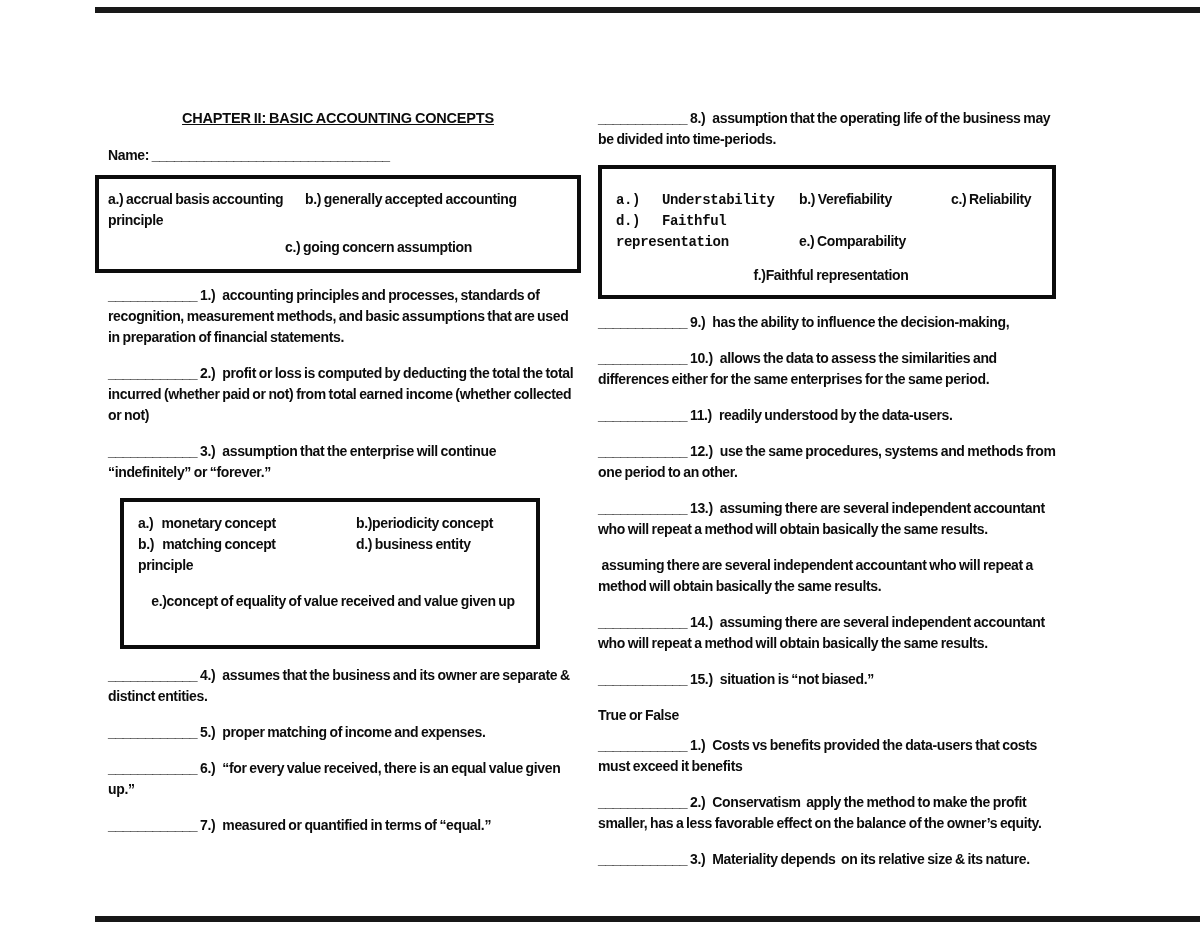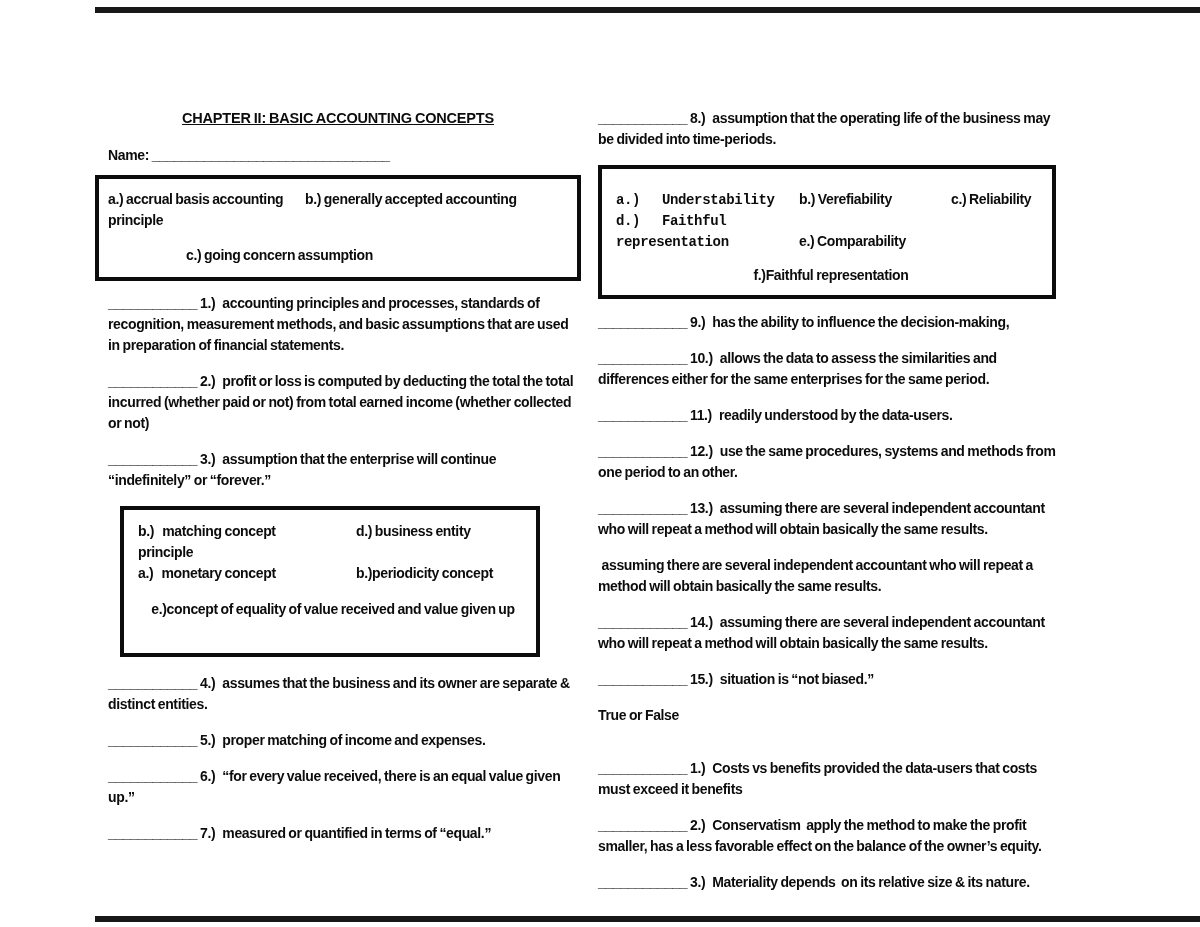--- a/index.html
+++ b/index.html
@@ -19,28 +19,28 @@
     text-decoration:underline;font-weight:700;letter-spacing:-0.2px;
   }
   .name-row{margin:0 0 9px;padding-left:13px;line-height:21px;}
   .t{white-space:pre-wrap;}
   p.q{margin:0 0 15px;}
   #col-left p.q{padding-left:13px;}
   .qnum{margin-right:7px;}
   .bank{border:4px solid #0c0c0c;background:#fff;}
   .bank-a{margin:0 0 12px;padding:10px 6px 11px 9px;}
   .wb-a1{display:inline-block;width:197px;}
-  .wb-row2{margin-top:14px;padding-left:78px;}
+  .wb-row2{margin-top:6px;padding-left:78px;text-align:center;}
   .bank-b{margin:1px 0 16px 25px;width:420px;box-sizing:border-box;padding:11px 8px 33px 14px;}
   .wb-b1{display:inline-block;width:218px;}
   .wb-center{text-align:center;margin-top:15px;}
   .bank-c{margin:0 0 13px;padding:8px 6px 9px 14px;}
   .wc-a{display:inline-block;width:183px;font-family:Liberation Mono, monospace;}
   .wc-b{display:inline-block;width:152px;margin-top:12px;}
-  .tf-head{margin:0 0 32px;}
+  .tf-head{margin:0 0 9px;}
 </style>
 </head>
 <body>
 
 <div class="scan-bar scan-bar-top"></div>
 <div class="scan-bar scan-bar-bottom"></div>
 
 <div class="col" id="col-left">
   <h1 class="doc-title">CHAPTER II: BASIC ACCOUNTING CONCEPTS</h1>
 
@@ -51,22 +51,22 @@
     <div class="wb-row2 t">c.) going concern assumption</div>
   </div>
 
   <p class="q"><span class="t">____________</span> <span class="qnum t">1.)</span><span class="t">accounting principles and processes, standards of recognition, measurement methods, and basic assumptions that are used in preparation of financial statements.</span></p>
 
   <p class="q"><span class="t">____________</span> <span class="qnum t">2.)</span><span class="t">profit or loss is computed by deducting the total the total incurred (whether paid or not) from total earned income (whether collected or not)</span></p>
 
   <p class="q"><span class="t">____________</span> <span class="qnum t">3.)</span><span class="t">assumption that the enterprise will continue “indefinitely” or “forever.”</span></p>
 
   <div class="bank bank-b">
+    <div><span class="wb-b1 t">a.)   monetary concept</span><span class="t">b.)periodicity concept</span></div>
     <div><span class="wb-b1 t">b.)   matching concept</span><span class="t">d.) business entity principle</span></div>
-    <div><span class="wb-b1 t">a.)   monetary concept</span><span class="t">b.)periodicity concept</span></div>
     <div class="wb-center t">e.)concept of equality of value received and value given up</div>
   </div>
 
   <p class="q"><span class="t">____________</span> <span class="qnum t">4.)</span><span class="t">assumes that the business and its owner are separate &amp; distinct entities.</span></p>
 
   <p class="q"><span class="t">____________</span> <span class="qnum t">5.)</span><span class="t">proper matching of income and expenses.</span></p>
 
   <p class="q"><span class="t">____________</span> <span class="qnum t">6.)</span><span class="t">“for every value received, there is an equal value given up.”</span></p>
 
   <p class="q"><span class="t">____________</span> <span class="qnum t">7.)</span><span class="t">measured or quantified in terms of “equal.”</span></p>

